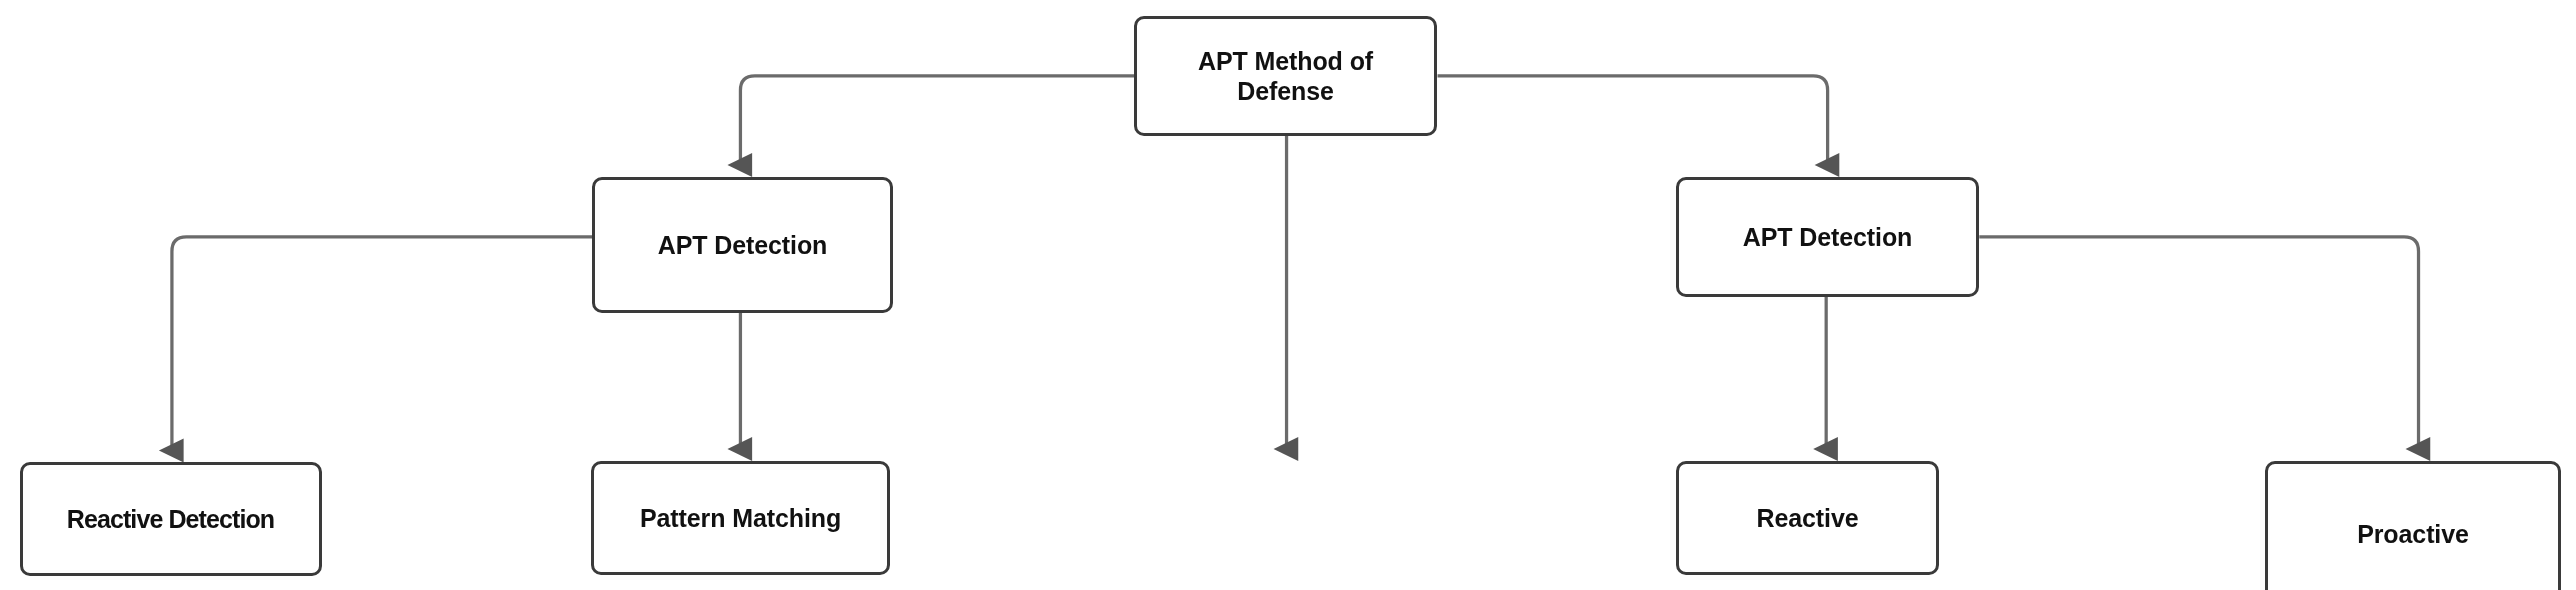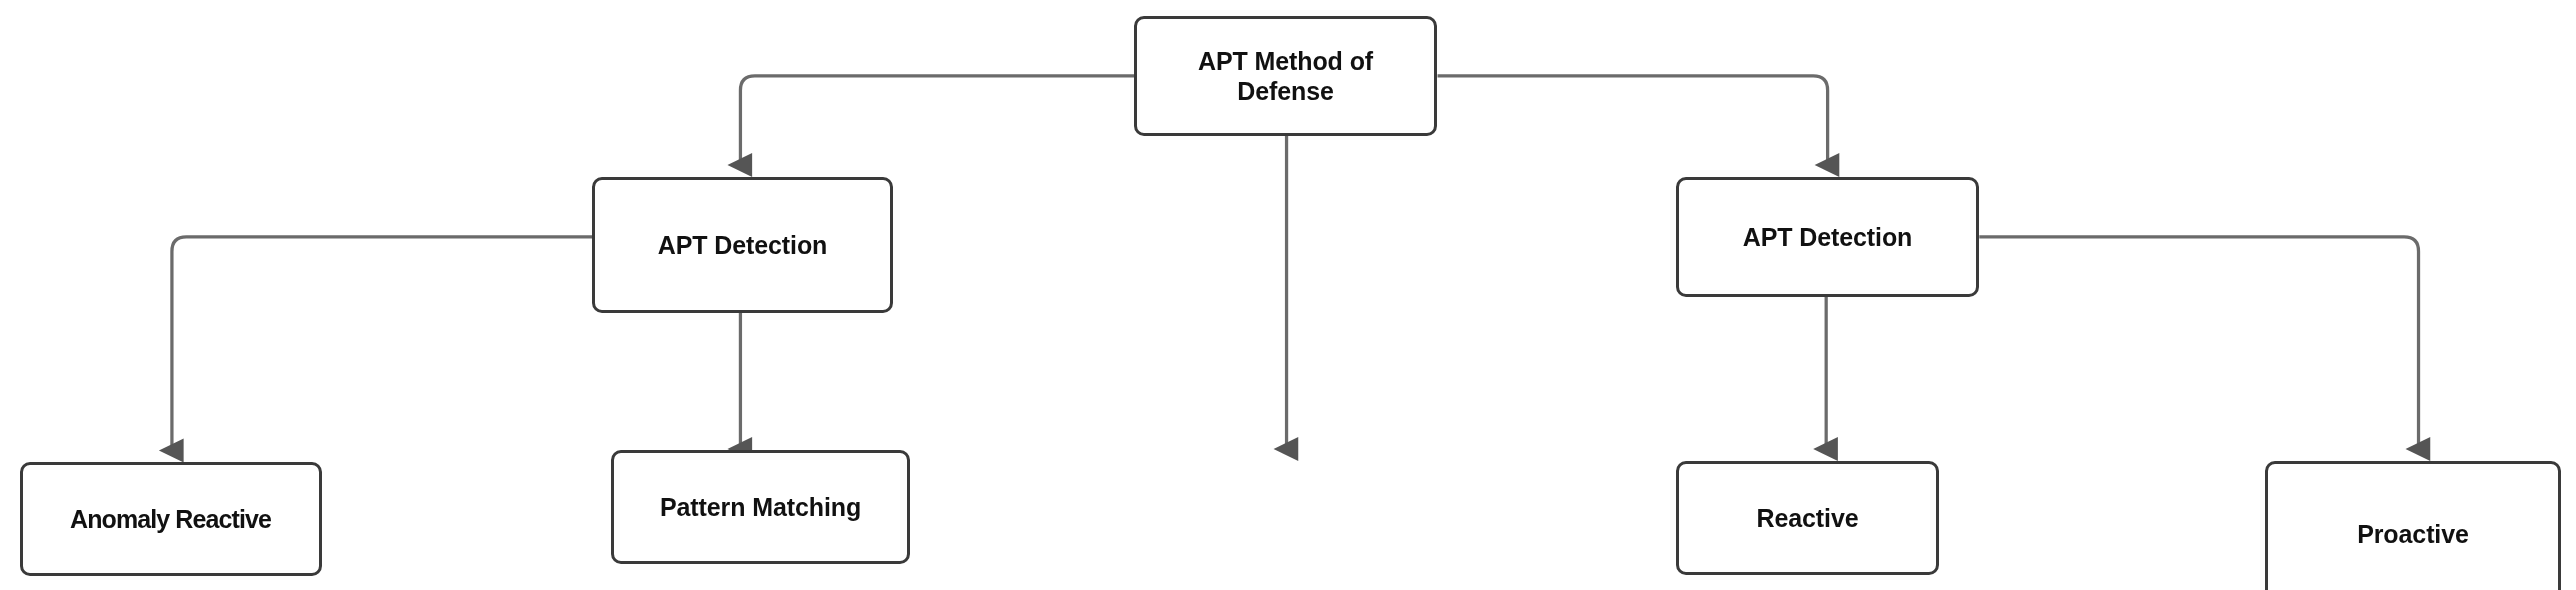--- a/index.html
+++ b/index.html
@@ -48,21 +48,21 @@
   }
   .node.root     { left: 1134px; top: 16px;  width: 303px; height: 120px; }
   .node.root .node-label { font-size: 25px; }
 
   .node.l2a      { left: 592px;  top: 177px; width: 301px; height: 136px; }
   .node.l2b      { left: 1676px; top: 177px; width: 303px; height: 120px; }
   .node.l2a .node-label,
   .node.l2b .node-label { font-size: 25px; }
 
   .node.l3a      { left: 19.5px;   top: 462px; width: 302px; height: 114px; }
-  .node.l3b      { left: 591px;  top: 450px; width: 299px; height: 114px; margin-left: 20px; }
+  .node.l3b      { left: 591px;  top: 461px; width: 299px; height: 114px; }
   .node.l3c      { left: 1136px; top: 461px; width: 302px; height: 114px; }
   .node.l3d      { left: 1676px; top: 461px; width: 263px; height: 114px; }
   .node.l3e      { left: 2265px; top: 461px; width: 296px; height: 146px; }
   .node.l3a .node-label,
   .node.l3b .node-label,
   .node.l3c .node-label,
   .node.l3d .node-label,
   .node.l3e .node-label { font-size: 25px; }
   .node.l3a .node-label { letter-spacing: -0.9px; }
 </style>
@@ -100,21 +100,21 @@
 
   <div class="node l2a">
     <span class="node-label">APT Detection</span>
   </div>
 
   <div class="node l2b">
     <span class="node-label">APT Detection</span>
   </div>
 
   <div class="node l3a">
-    <span class="node-label">Anomaly Reactive</span>
+    <span class="node-label">Reactive Detection</span>
   </div>
 
   <div class="node l3b">
     <span class="node-label">Pattern Matching</span>
   </div>
 
 
   <div class="node l3d">
     <span class="node-label">Reactive</span>
   </div>

